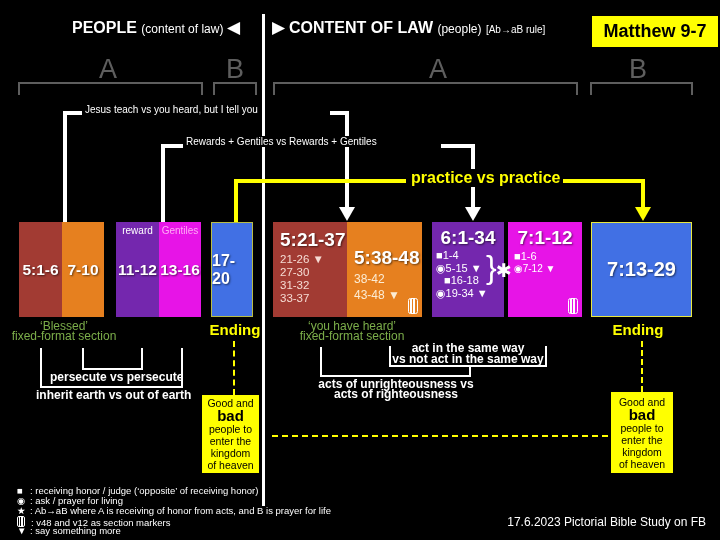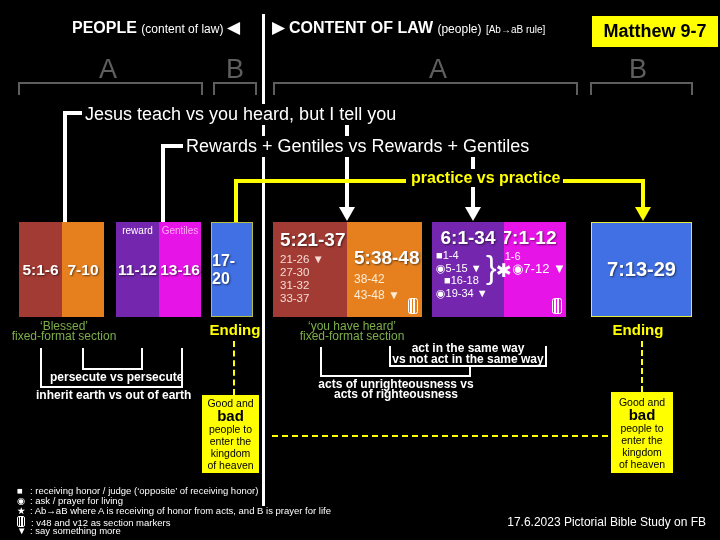--- a/index.html
+++ b/index.html
@@ -8,21 +8,21 @@
   .t{position:absolute;white-space:nowrap;}
   .c{text-align:center;}
   .wline{position:absolute;background:#fff;z-index:2;}
   .yline{position:absolute;background:#ffff00;z-index:2;}
   .divider{position:absolute;background:#fff;z-index:1;}
   .gbr{position:absolute;border:2px solid #5e5e5e;border-bottom:none;box-sizing:border-box;z-index:1;}
   .wbr{position:absolute;border:2px solid #fff;border-top:none;box-sizing:border-box;z-index:2;}
   .ah{position:absolute;width:0;height:0;border-left:8px solid transparent;border-right:8px solid transparent;border-top:14px solid #fff;z-index:2;}
   .ah.y{border-top-color:#ffff00;}
   .letter{position:absolute;color:#5e5e5e;font-size:27px;line-height:27px;}
-  .ctext{position:absolute;background:#000;padding:0 3px;font-size:18px;z-index:4;white-space:nowrap;}
+  .ctext{position:absolute;background:#000;padding:0 3px;font-size:10px;z-index:4;white-space:nowrap;}
   .box{position:absolute;top:222px;height:95px;box-sizing:border-box;z-index:3;}
   .lbox{display:flex;align-items:center;justify-content:center;}
   .num{font-weight:bold;color:#fff;text-shadow:1px 1px 2px rgba(0,0,0,.55);}
   .n16{font-size:15.5px;}
   .tag{position:absolute;top:3px;left:0;width:100%;text-align:center;font-size:10px;font-weight:normal;}
   .dtitle{font-size:19px;line-height:20px;font-weight:bold;text-shadow:1px 1px 2px rgba(0,0,0,.55);}
   .dsub{font-size:11.5px;line-height:13px;}
   .green{color:#7cae4a;font-size:12px;line-height:10px;z-index:4;}
   .yellowt{color:#ffff00;font-size:15px;font-weight:600;z-index:4;}
   .vslabel{color:#fff;font-size:12px;line-height:11px;font-weight:600;z-index:4;}
@@ -126,24 +126,24 @@
   </div>
   <div class="box" style="left:432px;width:72px;background:#7427ae;padding:6px 0 0 0;z-index:4;">
     <div class="dtitle c">6:1-34</div>
     <div class="dsub" style="margin-left:4px;font-size:11px;line-height:12.5px;margin-top:1px;">■1-4</div>
     <div class="dsub" style="margin-left:4px;font-size:11px;line-height:12.5px;">◉5-15 ▼</div>
     <div class="dsub" style="margin-left:4px;font-size:11px;line-height:12.5px;padding-left:8px;">■16-18</div>
     <div class="dsub" style="margin-left:4px;font-size:11px;line-height:12.5px;">◉19-34 ▼</div>
     <span class="brace" style="left:54px;top:27px;">}</span>
     <span class="star" style="left:64px;top:37px;">✱</span>
   </div>
-  <div class="box" style="left:492px;width:74px;background:#e714e7;padding:6px 0 0 0;">
+  <div class="box" style="left:508px;width:74px;background:#e714e7;padding:6px 0 0 0;">
     <div class="dtitle c">7:1-12</div>
     <div class="dsub" style="margin-left:6px;font-size:11px;line-height:12.5px;margin-top:2px;">■1-6</div>
-    <div class="dsub" style="margin-left:20px;font-size:13px;line-height:12.5px;">◉7-12 ▼</div>
+    <div class="dsub" style="margin-left:6px;font-size:10px;line-height:12.5px;">◉7-12 ▼</div>
     <span class="box-marker"></span>
   </div>
   <div class="box lbox" style="left:591px;width:101px;background:#4170e4;border:1px solid #e8e840;">
     <span class="num" style="font-size:20px;">7:13-29</span>
   </div>
 
   <div class="t c green" style="left:0px;top:321px;width:128px;">
     <div>‘Blessed’</div>
     <div>fixed-format section</div>
   </div>

